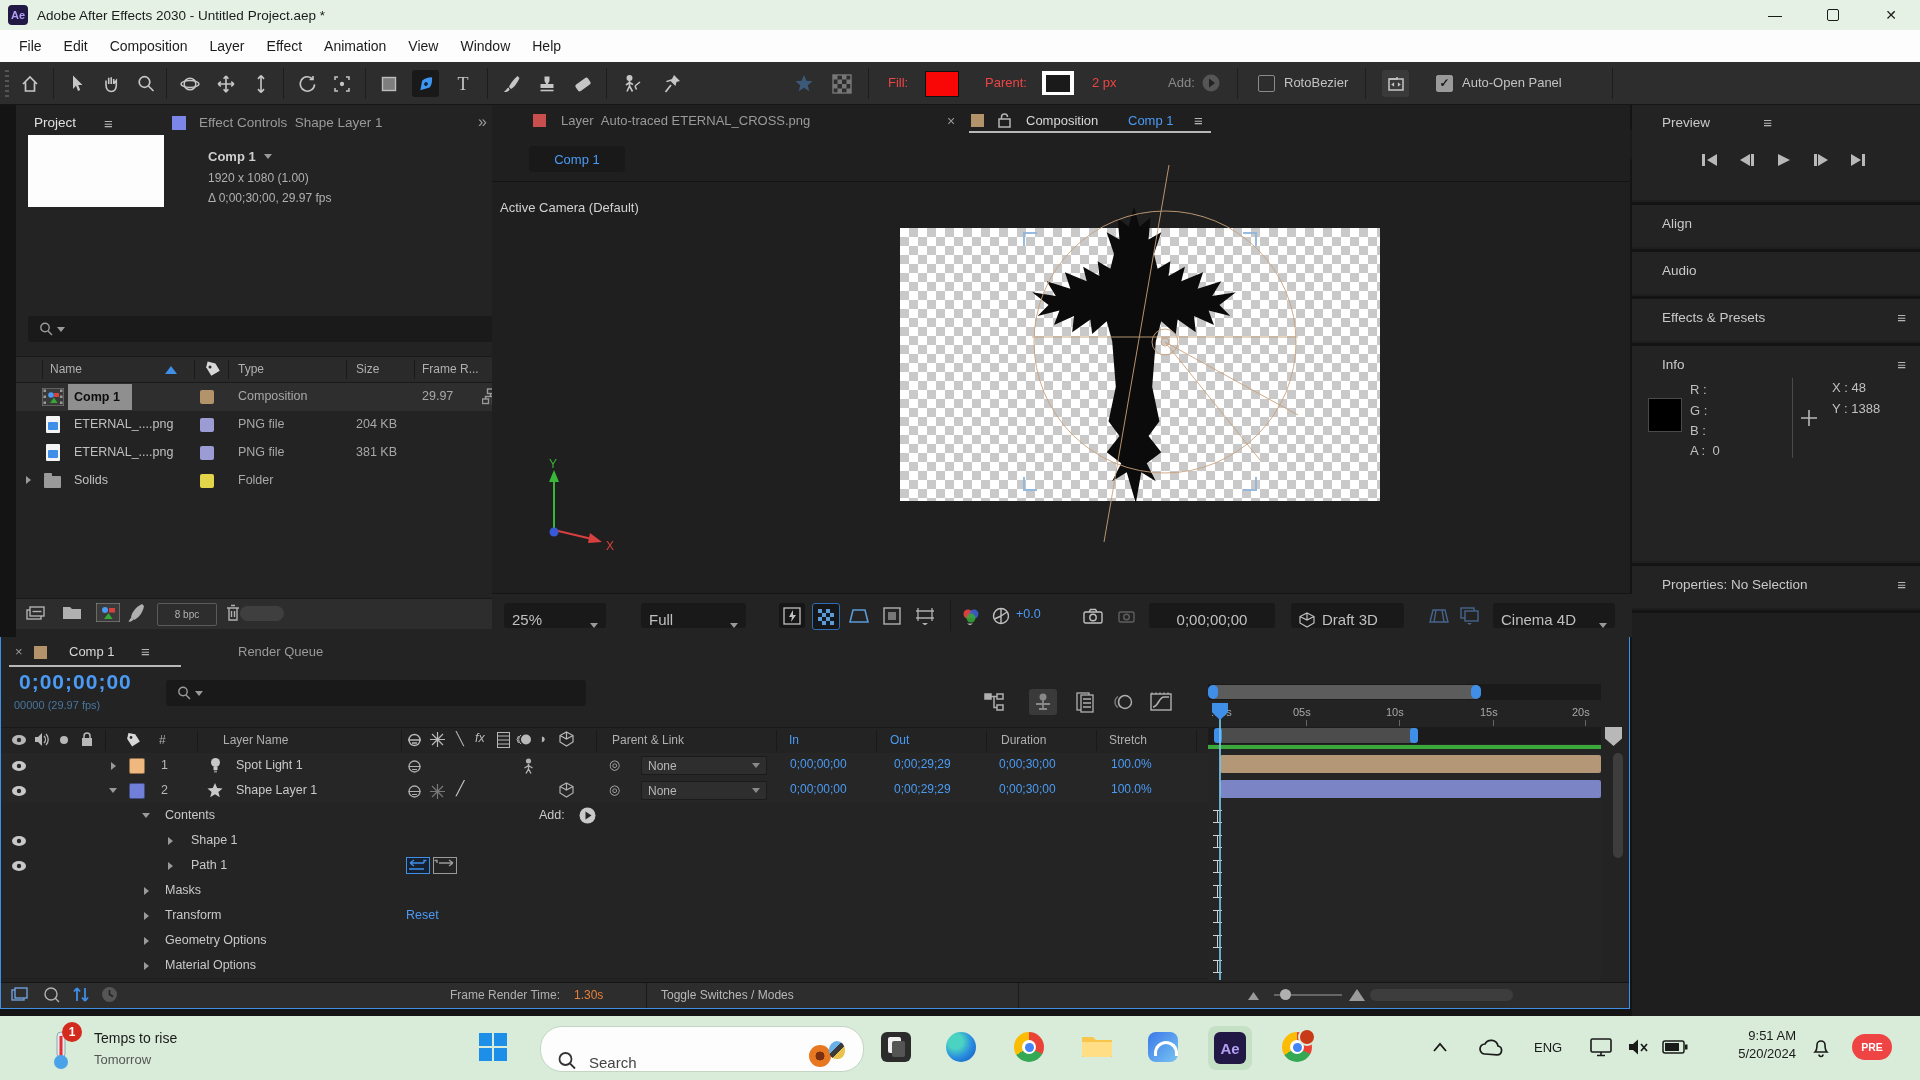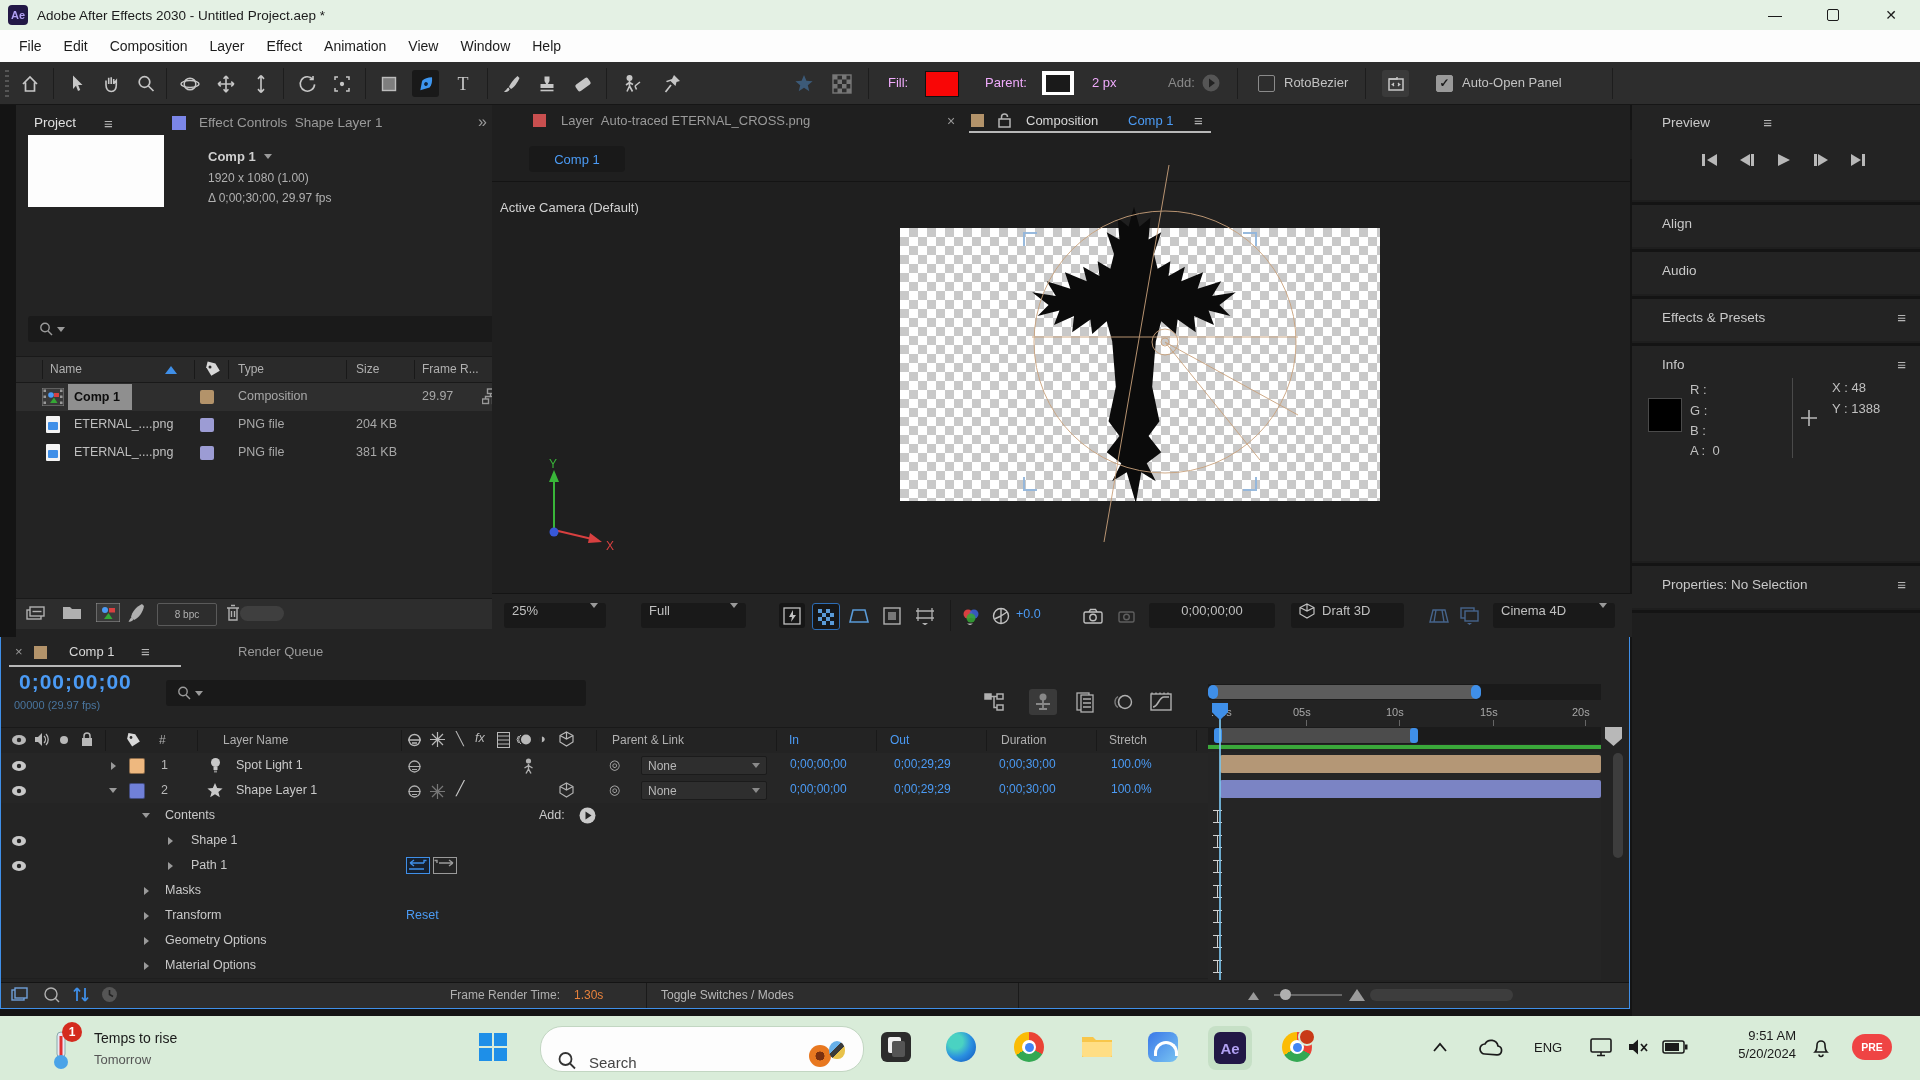--- a/index.html
+++ b/index.html
@@ -16,21 +16,21 @@
   .max-glyph{width:10px;height:10px;border:1.2px solid #1b1b1b;border-radius:2px;}
   
   .menubar{position:absolute;left:0;top:30px;width:1920px;height:32px;background:#fdfdfd;display:flex;align-items:center;padding-left:8px;box-sizing:border-box;}
   .menu-item{padding:0 11px;font-size:14px;color:#1c1c1c;}
   
   .apptoolbar{position:absolute;left:0;top:62px;width:1920px;height:43px;background:#2d2d2d;border-bottom:1px solid #161616;box-sizing:border-box;}
   .grip{position:absolute;left:5px;top:8px;width:4px;height:27px;background:repeating-linear-gradient(#555 0 2px,transparent 2px 5px);}
   .tbtn{position:absolute;top:8px;width:27px;height:27px;display:flex;align-items:center;justify-content:center;border-radius:3px;}
   .tbtn.active{background:#191919;}
   .tdiv{position:absolute;top:6px;width:1px;height:31px;background:#1d1d1d;}
-  .tlabel{position:absolute;top:13px;font-size:13px;color:#f0abfc;}
+  .tlabel{position:absolute;top:13px;font-size:13px;color:#ef4444;}
   .tlabel.dim{color:#8a8a8a;}
   .tlabel.light{color:#c3c3c3;}
   .swatch-fill{position:absolute;top:9px;width:32px;height:24px;background:#f90606;border:1px solid #111;}
   .swatch-stroke{position:absolute;top:9px;width:32px;height:24px;background:#fff;display:flex;align-items:center;justify-content:center;}
   .swatch-stroke .inner{width:20px;height:13px;background:#1a1a1a;border:2px solid #1a1a1a;}
   .chk{position:absolute;top:13px;width:15px;height:15px;border:1.5px solid #8a8a8a;border-radius:2px;background:transparent;}
   .chk.checked{background:#9a9a9a;border-color:#9a9a9a;color:#1a1a1a;font-size:12px;font-weight:bold;text-align:center;line-height:15px;}
   .help-search{position:absolute;left:1625px;top:68px;width:288px;height:29px;background:#1b1b1b;border-radius:3px;display:flex;align-items:center;}
   .help-search input{background:transparent;border:none;outline:none;color:#bdbdbd;font-size:13.5px;font-family:"Liberation Sans",sans-serif;width:220px;}
   
@@ -55,21 +55,21 @@
   .bpc-btn{position:absolute;left:141px;top:4px;width:58px;height:21px;border:1px solid #5a5a5a;border-radius:2px;color:#b0b0b0;font-size:10px;display:flex;align-items:center;justify-content:center;}
   .scroll-pill{position:absolute;left:224px;top:7px;width:44px;height:15px;background:#3f3f3f;border-radius:8px;}
   
   .vtab-swatch{position:absolute;top:9px;width:13px;height:13px;}
   .vtab-text{position:absolute;top:8px;font-size:13px;}
   .vtab-underline{position:absolute;left:477px;top:26px;width:242px;height:2px;background:#b8b8b8;}
   .comp-btn{position:absolute;left:37px;top:41px;width:96px;height:26px;background:#191919;border-radius:4px;color:#4b9bf5;font-size:13px;display:flex;align-items:center;justify-content:center;}
   .camera-label{position:absolute;left:8px;top:95px;font-size:13px;color:#d2d2d2;}
   .checker{position:absolute;left:408px;top:123px;width:480px;height:273px;background:conic-gradient(#c9c9c9 25%,#ffffff 0 50%,#c9c9c9 0 75%,#ffffff 0);background-size:18px 18px;}
   .viewer-bottom{position:absolute;left:0;top:488px;width:1140px;height:44px;background:#232323;border-top:1px solid #141414;box-sizing:border-box;}
-  .vb-box{position:absolute;top:9px;height:25px;background:#191919;border-radius:3px;color:#c0c0c0;font-size:13px;display:flex;align-items:flex-start;justify-content:space-between;padding:0 8px;box-sizing:border-box;}
+  .vb-box{position:absolute;top:9px;height:25px;background:#191919;border-radius:3px;color:#c0c0c0;font-size:15px;display:flex;align-items:flex-end;justify-content:space-between;padding:0 8px;box-sizing:border-box;}
   .chev{width:0;height:0;border-left:4px solid transparent;border-right:4px solid transparent;border-top:5px solid #9a9a9a;}
   .vb-icon{position:absolute;top:9px;width:26px;height:25px;display:flex;align-items:center;justify-content:center;border-radius:3px;}
   .vb-icon.dark{background:#161616;}
   
   .rblock{position:absolute;left:0;width:290px;background:#232323;}
   .rhead{position:absolute;left:30px;font-size:13.5px;color:#c9c9c9;}
   .rham{position:absolute;right:16px;color:#b5b5b5;font-size:15px;}
   .transport{position:absolute;left:66px;top:44px;display:flex;gap:13px;}
   .tpbtn{width:24px;height:22px;display:flex;align-items:center;justify-content:center;}
   .info-line{position:absolute;font-size:13px;color:#c0c0c0;}
@@ -357,20 +357,27 @@
     </div>
 
     <div class="prow" style="top:334px">
       <div class="abs png-icon" style="left:30px;top:5px"></div>
       <span class="abs" style="left:58px;top:6px;color:#c0c0c0">ETERNAL_....png</span>
       <div class="lbl" style="left:184px;background:#9c9cd4"></div>
       <span class="abs" style="left:222px;top:6px">PNG file</span>
       <span class="abs" style="left:340px;top:6px">381 KB</span>
     </div>
 
+    <div class="prow" style="top:362px">
+      <span class="abs tri-r" style="left:10px;top:9px"></span>
+      <div class="abs folder-icon" style="left:28px;top:9px"></div>
+      <span class="abs" style="left:58px;top:6px;color:#c0c0c0">Solids</span>
+      <div class="lbl" style="left:184px;background:#e4d44a"></div>
+      <span class="abs" style="left:222px;top:6px">Folder</span>
+    </div>
 
     <div class="proj-footer">
       <svg class="abs" style="left:10px;top:6px" width="24" height="18" fill="none" stroke="#b0b0b0" stroke-width="1.4">
           <rect x="1" y="5" width="14" height="9"></rect>
           <rect x="4" y="2" width="14" height="9" fill="#2d2d2d"></rect>
           <path d="M6.5 6.5 h9"></path>
         </svg>
       <svg class="abs" style="left:46px;top:5px" width="20" height="16">
           <path d="M1 3 h7 l2 2 h9 v10 H1 Z" fill="#b0b0b0"></path>
         </svg>

